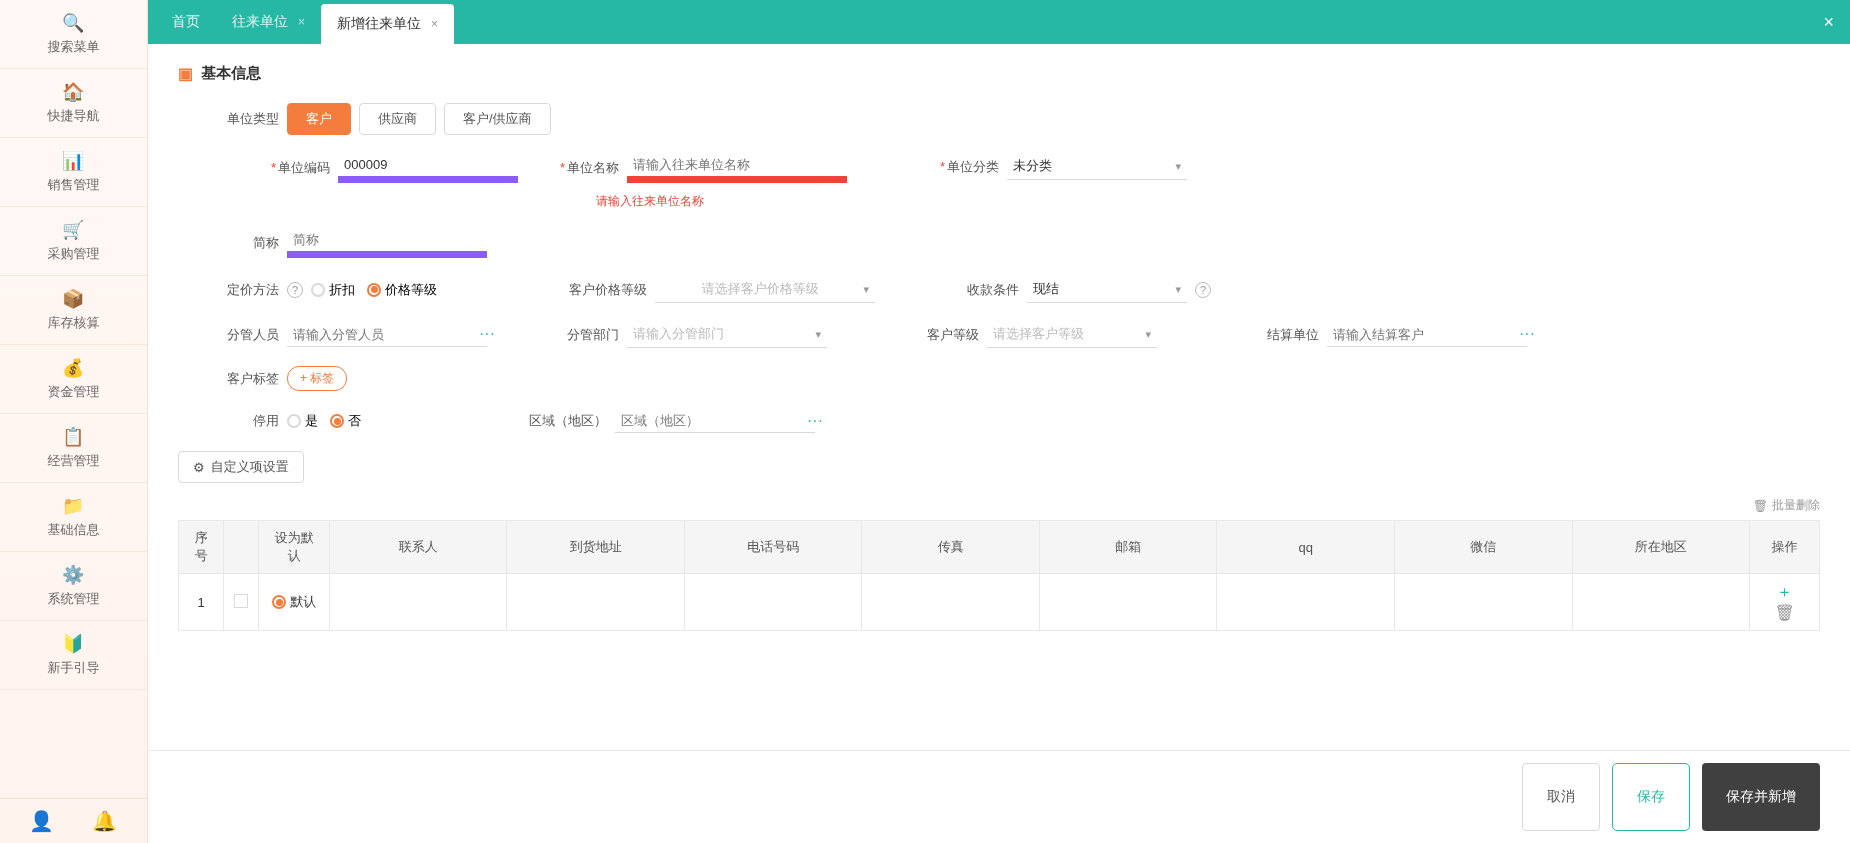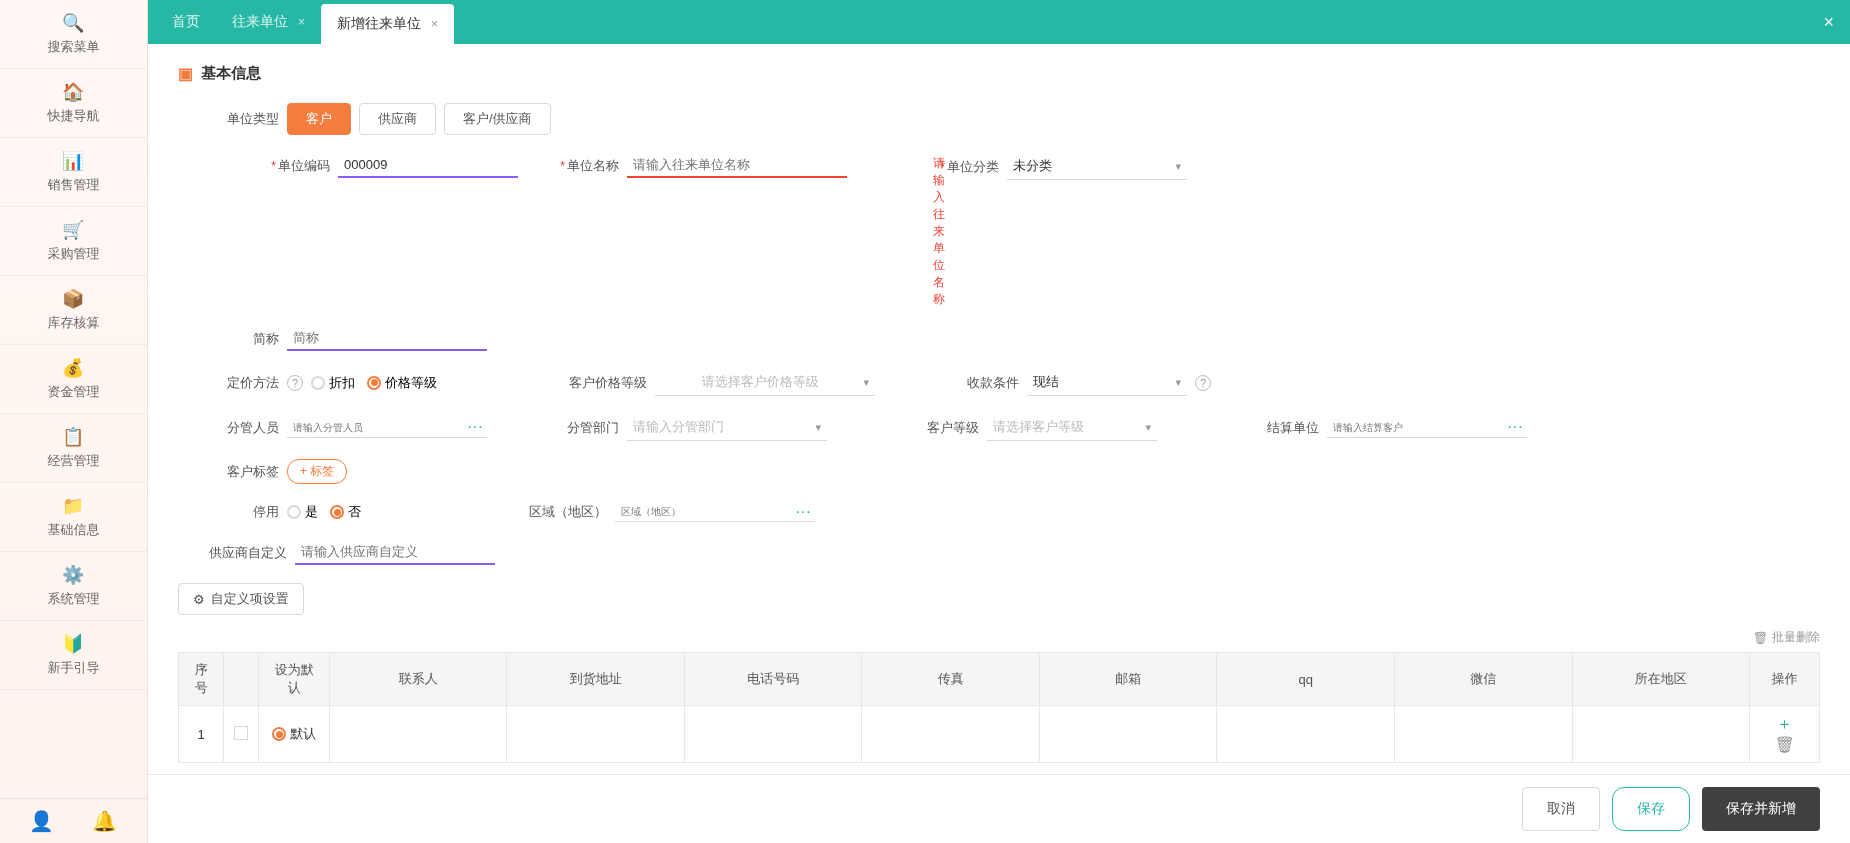--- a/index.html
+++ b/index.html
@@ -127,21 +127,21 @@
       font-size: 13px;
       color: #555;
       white-space: nowrap;
       min-width: 70px;
       text-align: right;
       margin-left: 31px;
     }
     .required-star { color: #f44336; margin-right: 2px; }
     .form-input {
       border: none;
-      border-bottom: 2px solid #8b5cf6;
+      border-bottom: 7px solid #8b5cf6;
       outline: none;
       padding: 4px 6px;
       font-size: 13px;
       color: #333;
       background: transparent;
       width: 180px;
     }
     .form-input.error { border-bottom-color: #f44336; }
     .error-msg { color: #f44336; font-size: 12px; margin-top: 2px; display: block; }
 
@@ -286,23 +286,23 @@
     .btn-cancel {
       padding: 8px 24px;
       border: 1px solid #d9d9d9;
       border-radius: 4px;
       background: #fff;
       color: #555;
       cursor: pointer;
       font-size: 14px;
     }
     .btn-save {
-      padding: 12px 24px;
+      padding: 24px 24px;
       border: none;
-      border-radius: 12px;
+      border-radius: 5px;
       background: #fff;
       color: #26b8a5;
       border: 1px solid #26b8a5;
       cursor: pointer;
       font-size: 14px;
     }
     .btn-save-new {
       padding: 8px 24px;
       border: none;
       border-radius: 4px;
@@ -338,21 +338,21 @@
       display: flex;
       align-items: center;
       border-bottom: 1px solid #d9d9d9;
       width: 200px;
     }
     .input-with-more input {
       border: none;
       outline: none;
       flex: 1;
       padding: 4px 6px;
-      font-size: 10px;
+      font-size: 13px;
       color: #1d4ed8;
       background: transparent;
     }
   </style>
 </head>
 <body>
 
 <div class="sidebar">
   <div class="sidebar-item">
     <span class="icon">🔍</span>
@@ -441,21 +441,21 @@
     
     <div class="form-row">
 
       <div class="form-group" style="max-width:340px;justify-content:flex-end;">
         <span class="form-label">
           <span class="required-star">*</span><span>单位编码</span>
         </span>
         <input type="text" class="form-input" value="000009" style="">
       </div>
 
-      <div class="form-group" style="max-width:380px; flex-direction:row; align-items:flex-start;">
+      <div class="form-group" style="max-width:380px; flex-direction:column; align-items:flex-start;">
         <div style="display:flex; align-items:center; gap:8px;">
           <span class="form-label">
             <span class="required-star">*</span><span>单位名称</span>
           </span>
           <input type="text" class="form-input error" style="width: 220px;" placeholder="请输入往来单位名称">
         </div>
         <span class="error-msg" style="margin-left:78px;">请输入往来单位名称</span>
       </div>
 
       <div class="form-group" style="max-width:340px;">
@@ -580,26 +580,20 @@
         <span class="form-label">区域（地区）</span>
         <div class="input-with-more" style="width:200px;">
           <input type="text" placeholder="区域（地区）" style="">
           <span class="more-btn">···</span>
         </div>
       </div>
 
     </div>
 
     
-    <div class="form-row">
-      <div class="form-group">
-        <span class="form-label">供应商自定义</span>
-        <input type="text" class="form-input" style="width: 200px;" placeholder="请输入供应商自定义">
-      </div>
-    </div>
 
     
     <button class="custom-btn">
       <span>⚙</span>
       <span>自定义项设置</span>
     </button>
 
     
     <div class="batch-delete">
       <div class="batch-delete-btn">

